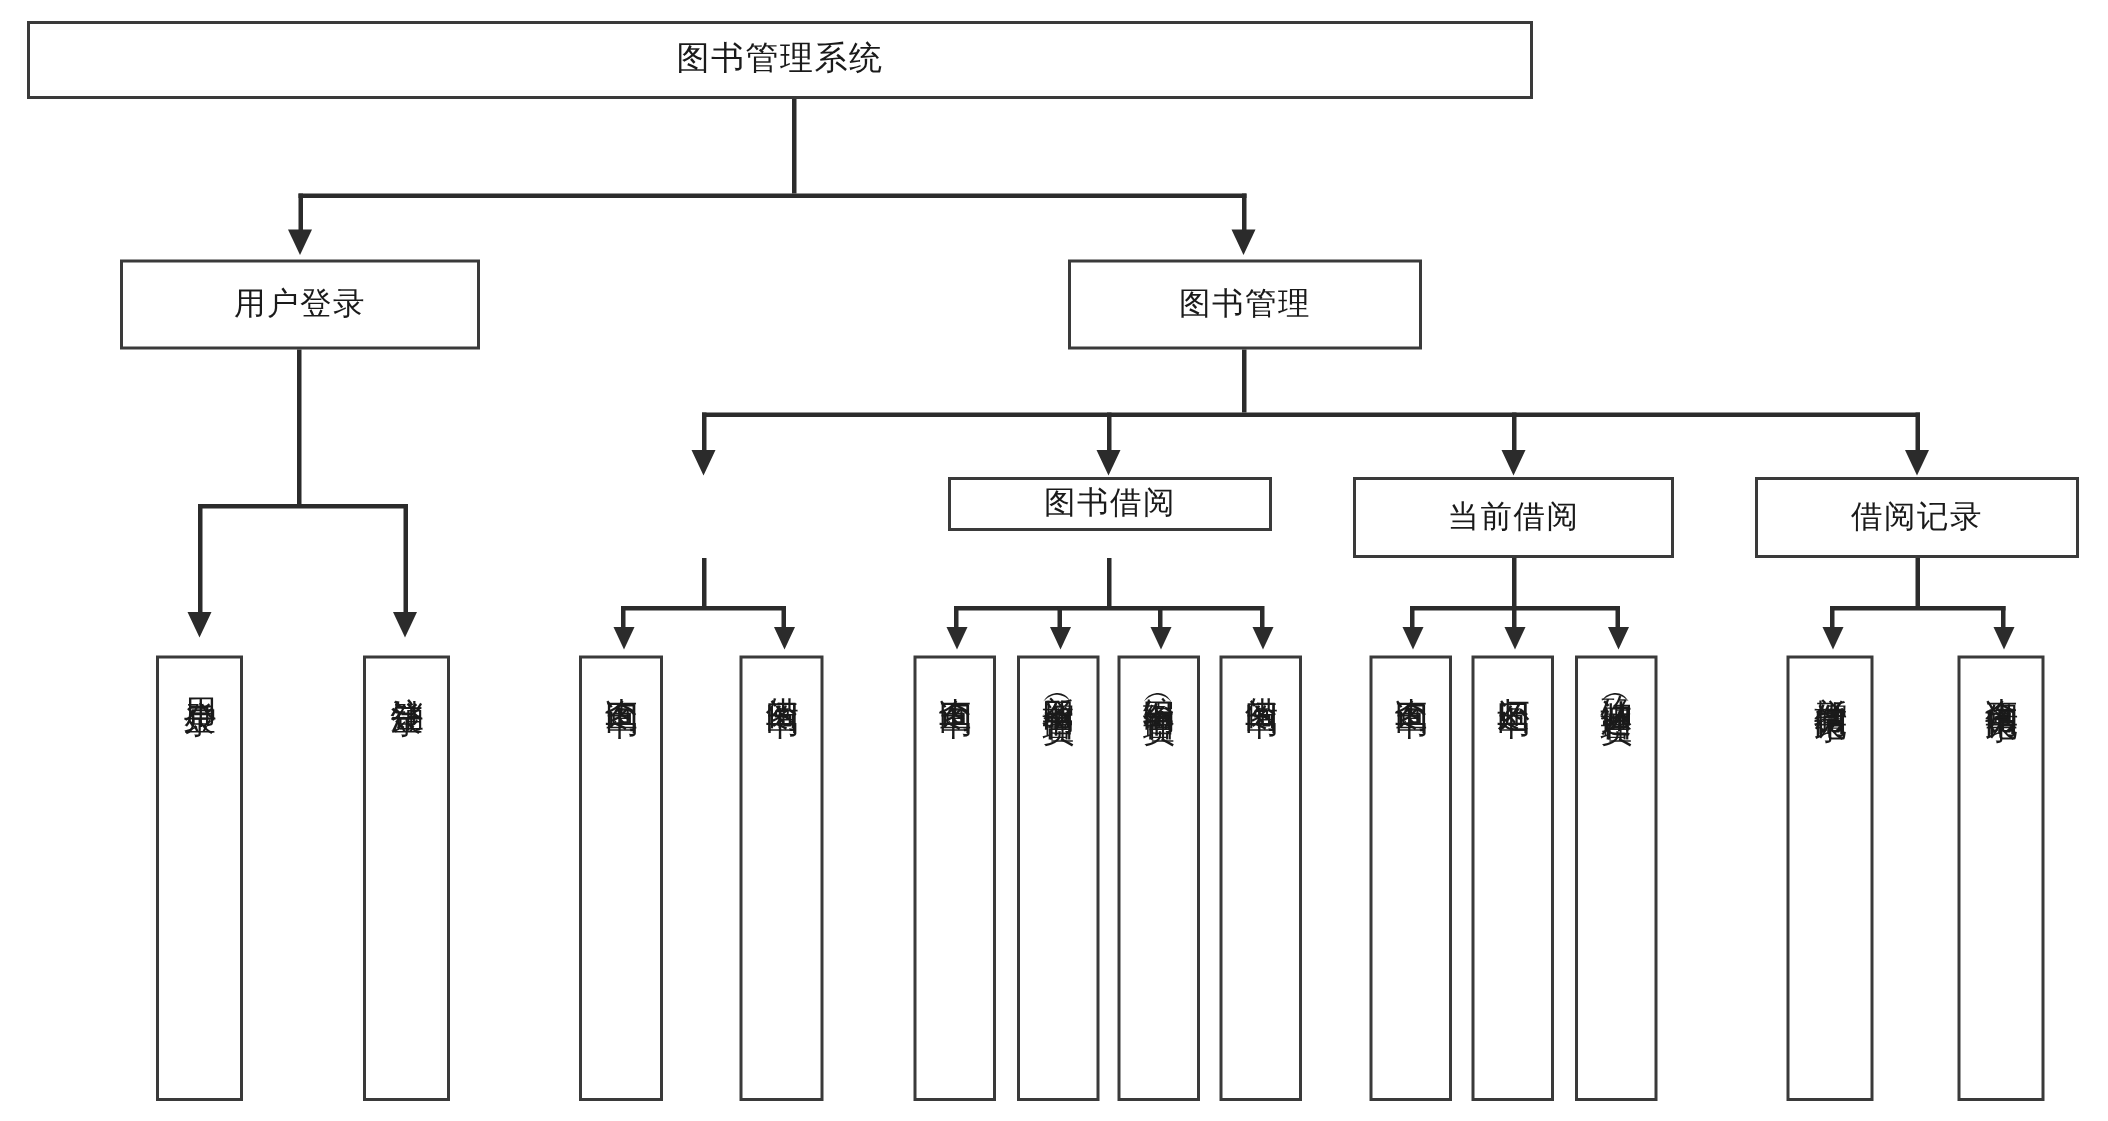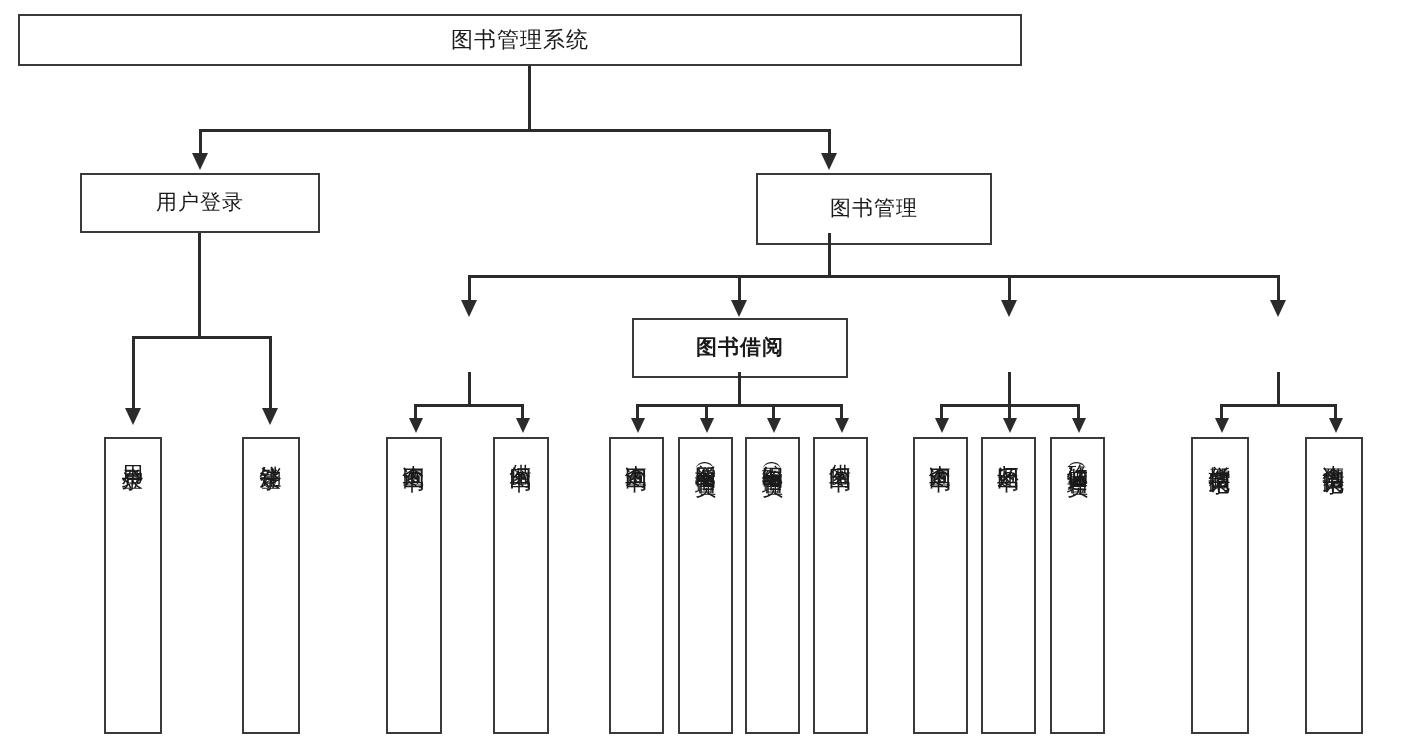--- a/index.html
+++ b/index.html
@@ -107,21 +107,21 @@
   <div class="ln horz" style="left:199px; top:129px; width:632px;"></div>
 
   <div class="ln vert" style="left:199px; top:129px; height:26px;"></div>
   <div class="arrow" style="left:192px; top:153px;"></div>
   <div class="ln vert" style="left:828px; top:129px; height:26px;"></div>
   <div class="arrow" style="left:821px; top:153px;"></div>
 
   <div class="node h" style="left:80px; top:173px; width:240px; height:60px;">
     <span class="label">用户登录</span>
   </div>
-  <div class="node h" style="left:712px; top:173px; width:236px; height:72px;margin-left:44px;">
+  <div class="node h" style="left:712px; top:173px; width:236px; height:60px;">
     <span class="label">图书管理</span>
   </div>
 
   <div class="ln vert" style="left:198px; top:233px; height:103px;"></div>
   <div class="ln horz" style="left:132px; top:336px; width:139px;"></div>
   <div class="ln vert" style="left:132px; top:336px; height:74px;"></div>
   <div class="arrow" style="left:125px; top:408px;"></div>
   <div class="ln vert" style="left:269px; top:336px; height:74px;"></div>
   <div class="arrow" style="left:262px; top:408px;"></div>
 
@@ -129,22 +129,28 @@
   <div class="ln horz" style="left:468px; top:275px; width:812px;"></div>
   <div class="ln vert" style="left:468px; top:275px; height:27px;"></div>
   <div class="arrow" style="left:461px; top:300px;"></div>
   <div class="ln vert" style="left:738px; top:275px; height:27px;"></div>
   <div class="arrow" style="left:731px; top:300px;"></div>
   <div class="ln vert" style="left:1008px; top:275px; height:27px;"></div>
   <div class="arrow" style="left:1001px; top:300px;"></div>
   <div class="ln vert" style="left:1277px; top:275px; height:27px;"></div>
   <div class="arrow" style="left:1270px; top:300px;"></div>
 
-  <div class="node h" style="left:632px; top:318px; width:216px; height:60px;font-weight:bold;">
+  <div class="node h" style="left:632px; top:318px; width:216px; height:36px;">
     <span class="label">图书借阅</span>
+  </div>
+  <div class="node h" style="left:902px; top:318px; width:214px; height:54px;">
+    <span class="label">当前借阅</span>
+  </div>
+  <div class="node h" style="left:1170px; top:318px; width:216px; height:54px;">
+    <span class="label">借阅记录</span>
   </div>
 
   <div class="ln vert" style="left:468px; top:372px; height:32px;"></div>
   <div class="ln horz" style="left:414px; top:404px; width:110px;"></div>
   <div class="ln vert" style="left:414px; top:404px; height:16px;"></div>
   <div class="arrow sm" style="left:409px; top:418px;"></div>
   <div class="ln vert" style="left:521px; top:404px; height:16px;"></div>
   <div class="arrow sm" style="left:516px; top:418px;"></div>
 
   <div class="ln vert" style="left:738px; top:372px; height:32px;"></div>

